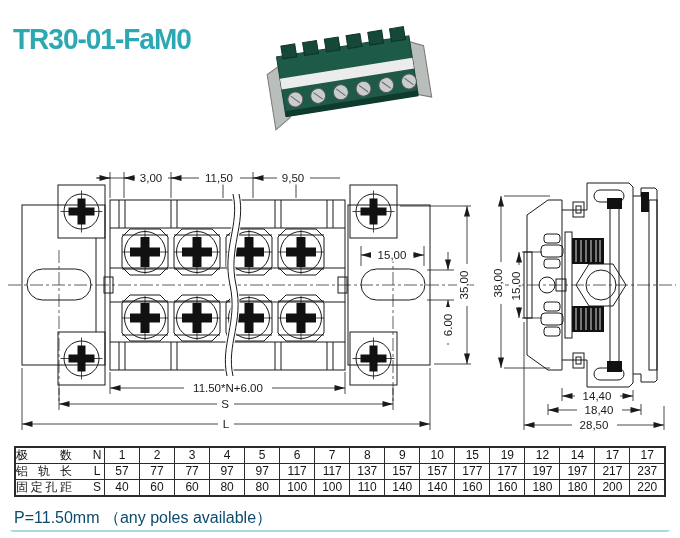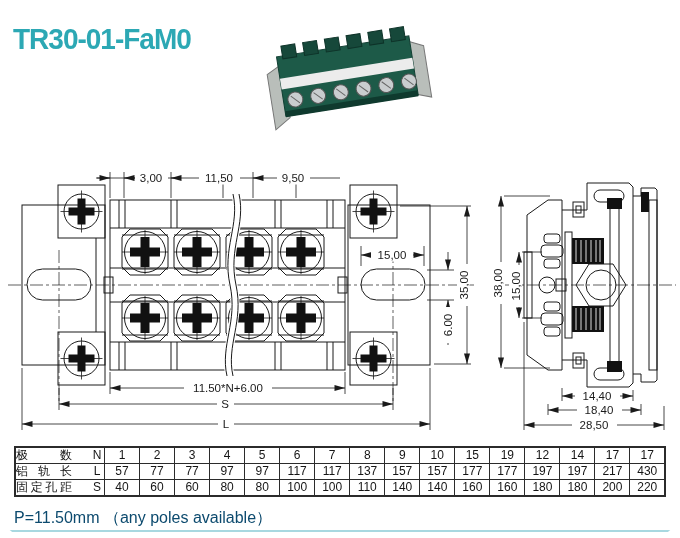--- a/index.html
+++ b/index.html
@@ -345,21 +345,21 @@
           <td>117</td>
           <td>117</td>
           <td>137</td>
           <td>157</td>
           <td>157</td>
           <td>177</td>
           <td>177</td>
           <td>197</td>
           <td>197</td>
           <td>217</td>
-          <td>430</td>
+          <td>237</td>
         </tr>
         <tr>
           <th class="hcell">
             <span class="wrap">
               <span class="zh">固定孔距</span>
               <span class="sym">S</span>
             </span>
           </th>
           <td>40</td>
           <td>60</td>

